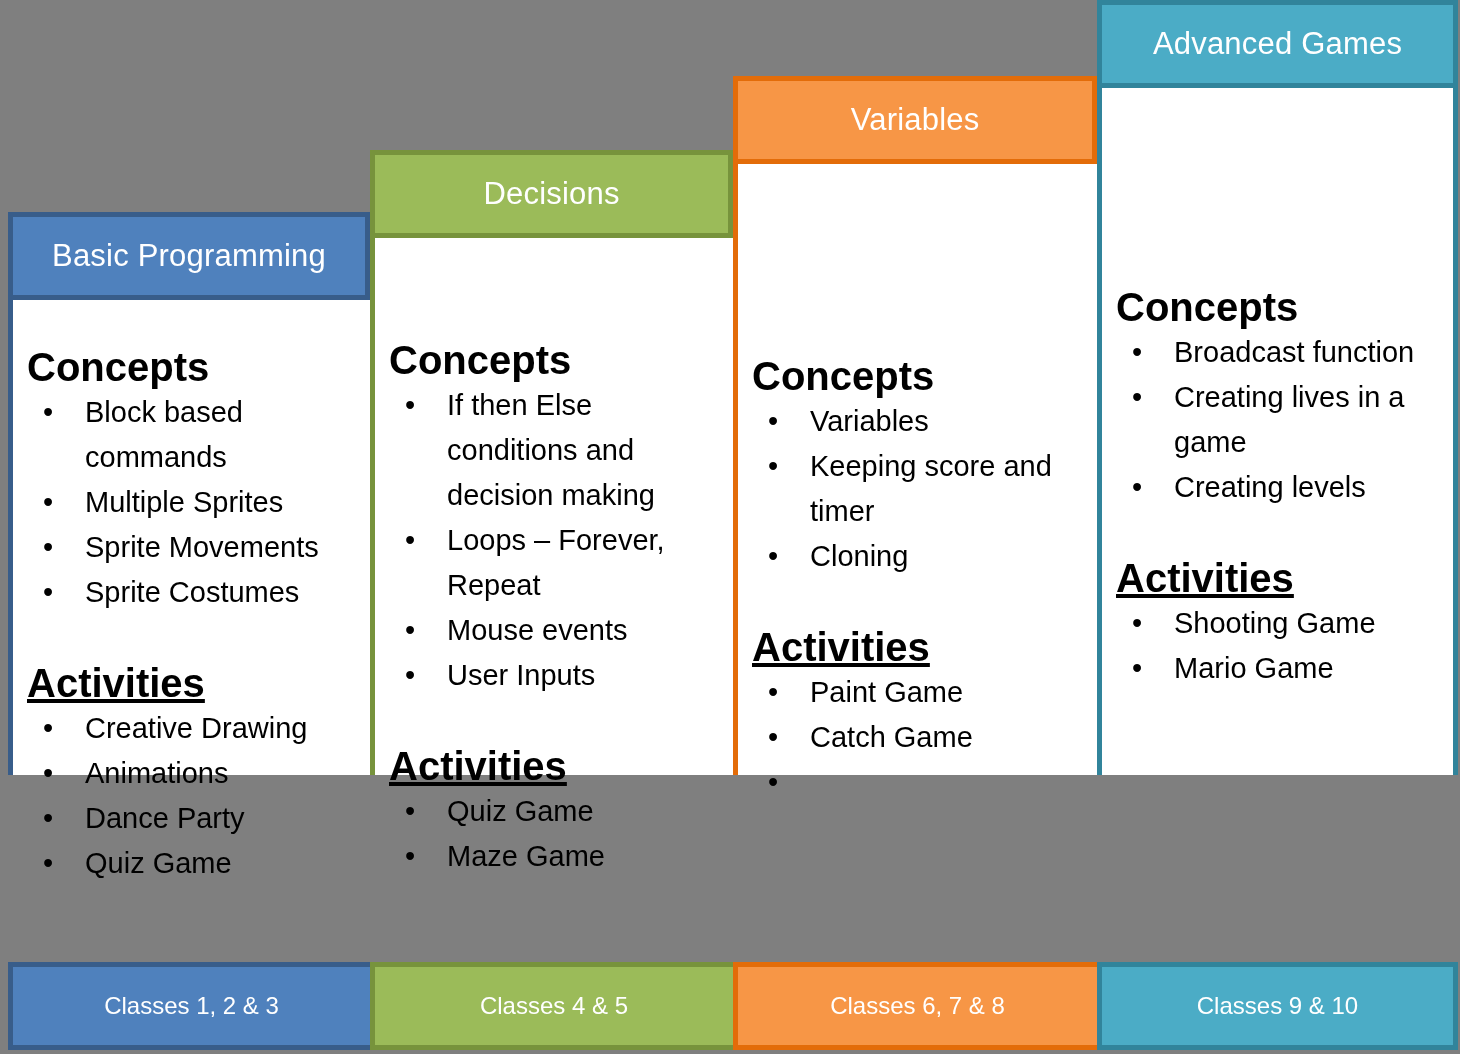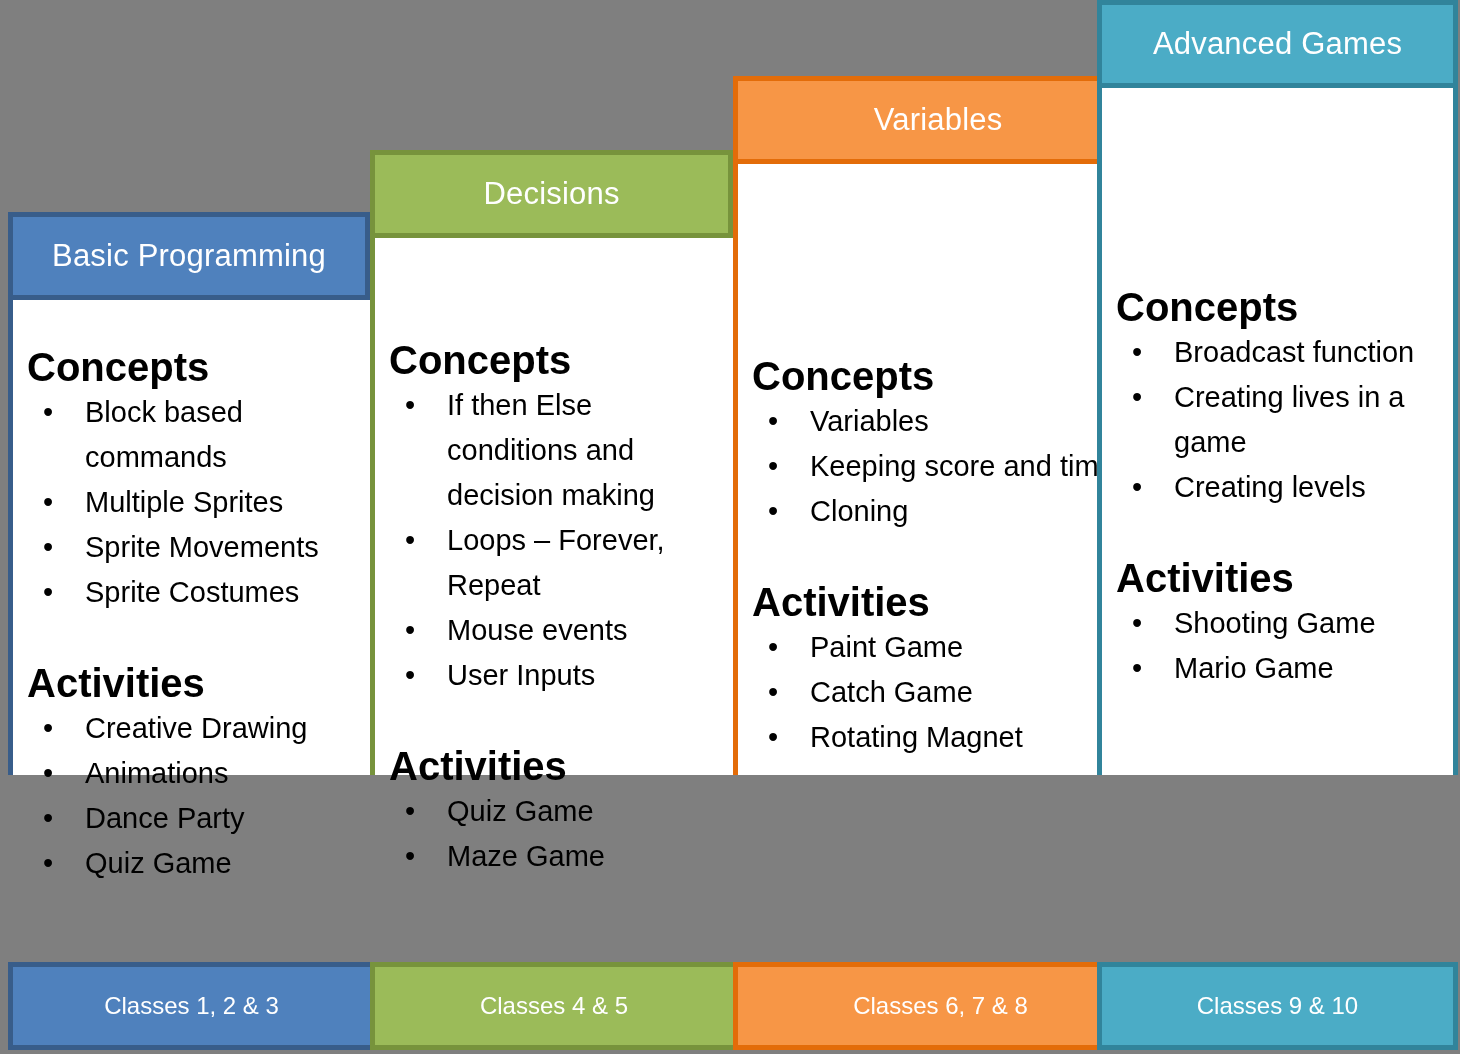--- a/index.html
+++ b/index.html
@@ -10,21 +10,21 @@
     position: relative;
     overflow: hidden;
   }
   .canvas { position: absolute; left: 0; top: 0; width: 1460px; height: 1054px; }
 
   .column { position: absolute; top: 0; height: 867px; }
 
   
   .column:nth-of-type(1) { left: 8px;    width: 362px; }
   .column:nth-of-type(2) { left: 370px;  width: 363px; }
-  .column:nth-of-type(3) { left: 733px;  width: 364px; padding-left: 46px; }
+  .column:nth-of-type(3) { left: 733px;  width: 364px; }
   .column:nth-of-type(4) { left: 1097px; width: 361px; }
 
   .header {
     position: absolute; left: 0; right: 0; height: 88px;
     background: var(--fill);
     border: 5px solid var(--line);
     box-sizing: border-box;
     display: flex; align-items: center; justify-content: center;
     color: #ffffff; font-size: 31px; letter-spacing: 0.2px;
   }
@@ -55,21 +55,21 @@
     box-sizing: border-box;
     display: flex; align-items: center; justify-content: center;
     color: #ffffff; font-size: 24px;
   }
   .column:nth-of-type(4) .footer { border-right: 5px solid var(--line); }
 
   .section-heading {
     font-weight: bold; font-size: 40px; line-height: 45px; color: #000;
   }
   .items { list-style: none; margin: 0; padding: 0; }
-  .items + .section-heading { margin-top: 46px; }
+  .items + .section-heading { margin-top: 46px; text-decoration: underline; }
   .items li {
     position: relative;
     padding-left: 58px;
     font-size: 29px; line-height: 45px; color: #000;
   }
   .bullet { position: absolute; left: 16px; top: 0; }
   .item-text { display: inline; }
 </style>
 </head>
 <body>
@@ -129,21 +129,21 @@
         <div class="section-heading">Concepts</div>
         <ul class="items">
           <li><span class="bullet">•</span><span class="item-text">Variables</span></li>
           <li><span class="bullet">•</span><span class="item-text">Keeping score and timer</span></li>
           <li><span class="bullet">•</span><span class="item-text">Cloning</span></li>
         </ul>
         <div class="section-heading">Activities</div>
         <ul class="items">
           <li><span class="bullet">•</span><span class="item-text">Paint Game</span></li>
           <li><span class="bullet">•</span><span class="item-text">Catch Game</span></li>
-          <li><span class="bullet">•</span><span class="item-text">Rotating Magnet</span></li>
+          <li><span class="bullet">•</span></li>
         </ul>
       </div>
     <div class="footer">
       <span class="footer-label">Classes 6, 7 &amp; 8</span>
     </div>
   </section>
     <section class="column" style="--fill: #4BACC6; --line: #31849B;">
     <div class="header">
       <span class="header-label">Advanced Games</span>
     </div>

